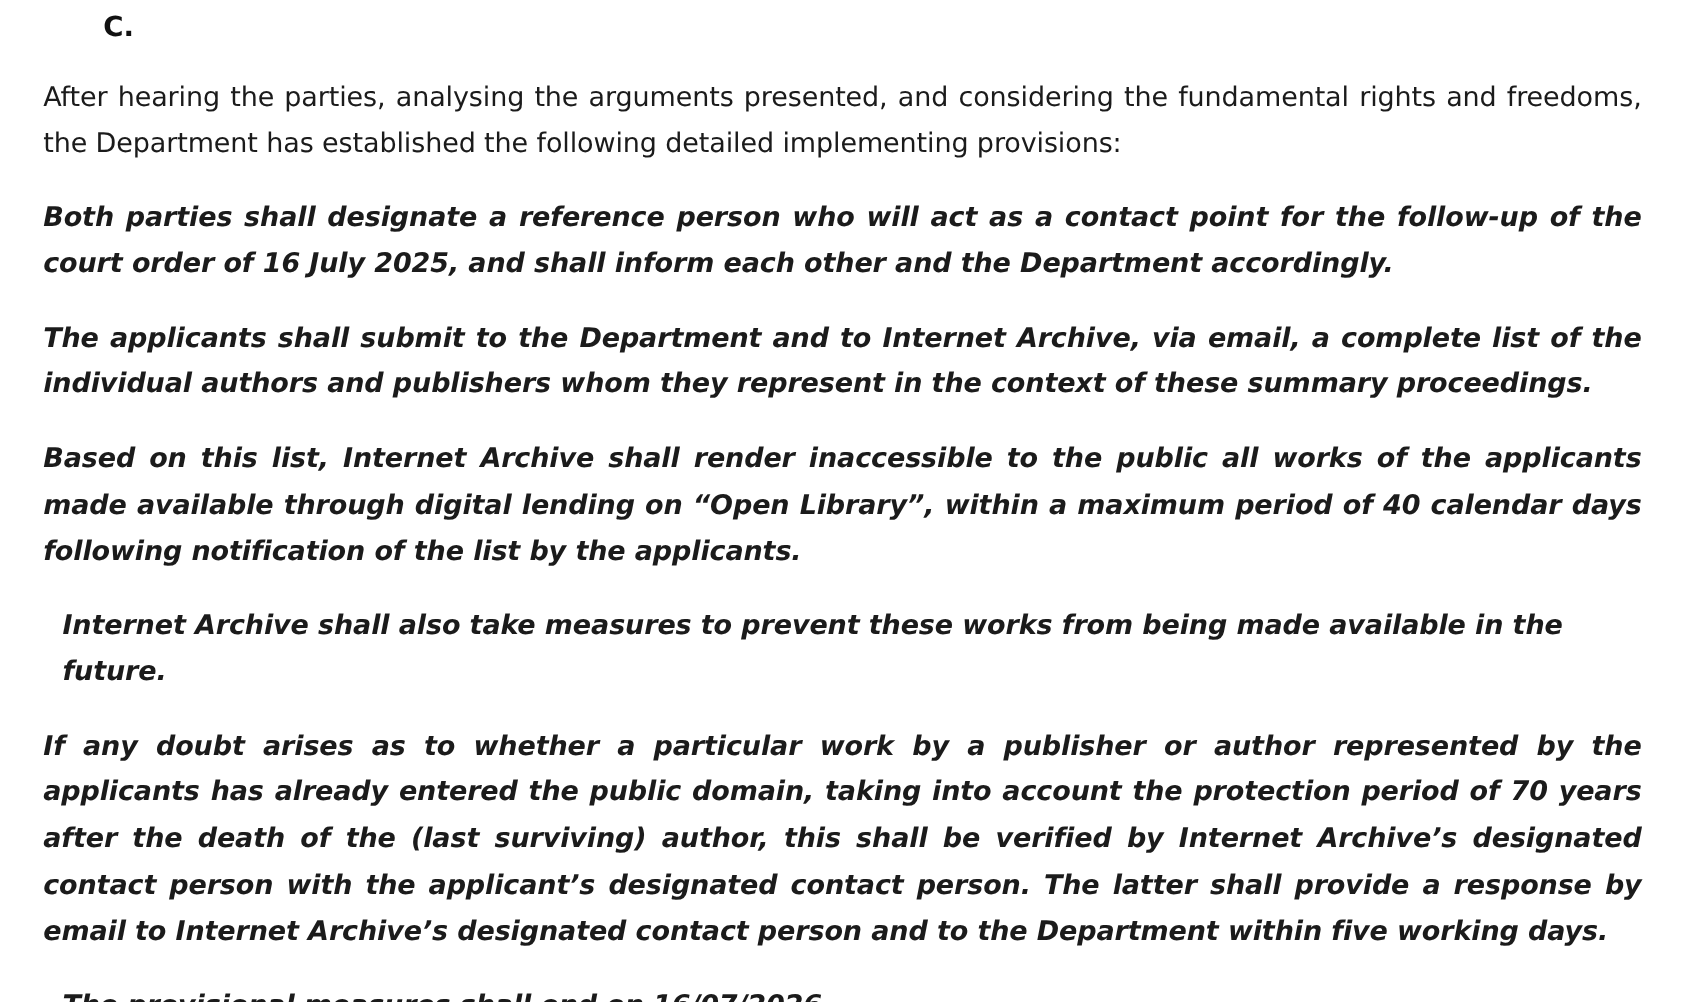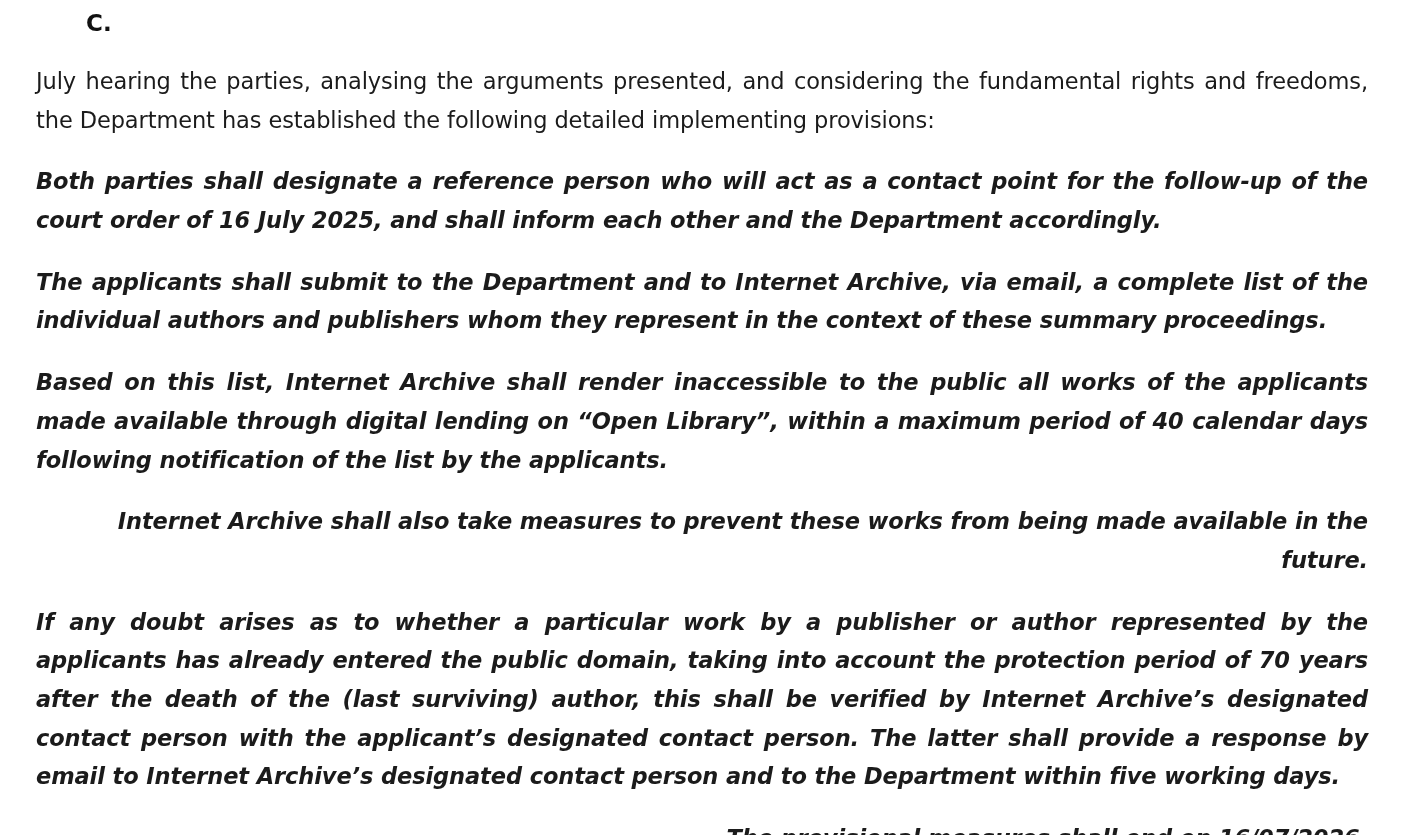--- a/index.html
+++ b/index.html
@@ -51,34 +51,34 @@
   }
   p.para.italic {
     font-style: italic;
     font-weight: bold;
   }
   p.para:last-child {
     margin-bottom: 0;
   }
   
   p.para.noj {
-    text-align: right;
+    text-align: left;
     margin-left: 16px;
   }
 </style>
 </head>
 <body>
 
 <div class="page">
 
   <div class="heading">
     <span class="heading-label">C.</span>
   </div>
 
-  <p class="para">July hearing the parties, analysing the arguments presented, and considering the fundamental rights and freedoms, the Department has established the following detailed implementing provisions:</p>
+  <p class="para">After hearing the parties, analysing the arguments presented, and considering the fundamental rights and freedoms, the Department has established the following detailed implementing provisions:</p>
 
   <p class="para italic">Both parties shall designate a reference person who will act as a contact point for the follow-up of the court order of 16 July 2025, and shall inform each other and the Department accordingly.</p>
 
   <p class="para italic">The applicants shall submit to the Department and to Internet Archive, via email, a complete list of the individual authors and publishers whom they represent in the context of these summary proceedings.</p>
 
   <p class="para italic">Based on this list, Internet Archive shall render inaccessible to the public all works of the applicants made available through digital lending on “Open Library”, within a maximum period of 40 calendar days following notification of the list by the applicants.</p>
 
   <p class="para italic noj">Internet Archive shall also take measures to prevent these works from being made available in the future.</p>
 
   <p class="para italic">If any doubt arises as to whether a particular work by a publisher or author represented by the applicants has already entered the public domain, taking into account the protection period of 70 years after the death of the (last surviving) author, this shall be verified by Internet Archive’s designated contact person with the applicant’s designated contact person. The latter shall provide a response by email to Internet Archive’s designated contact person and to the Department within five working days.</p>

